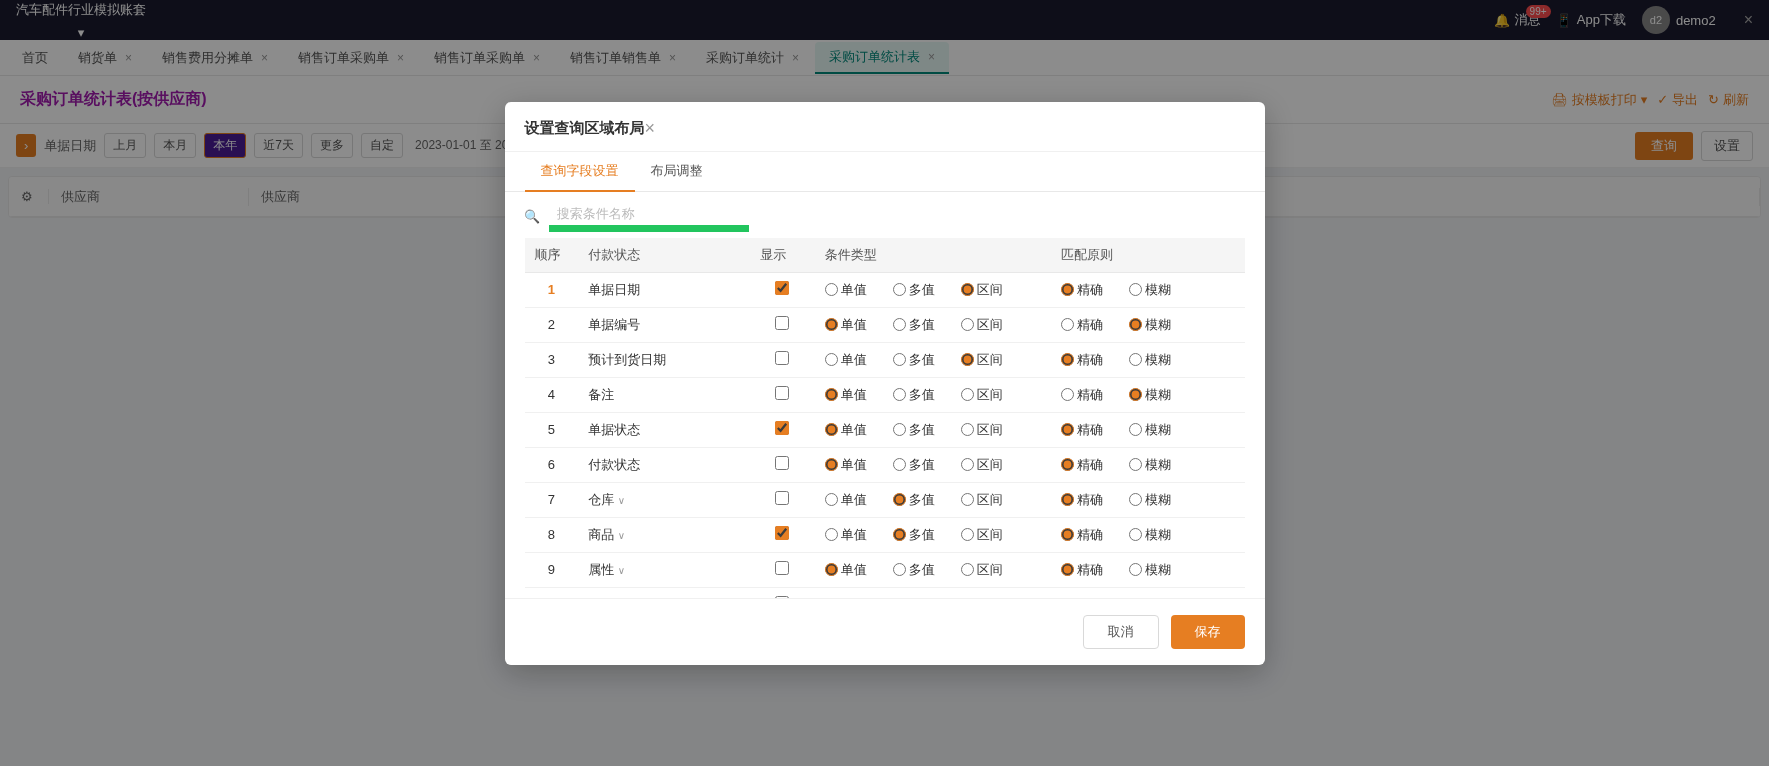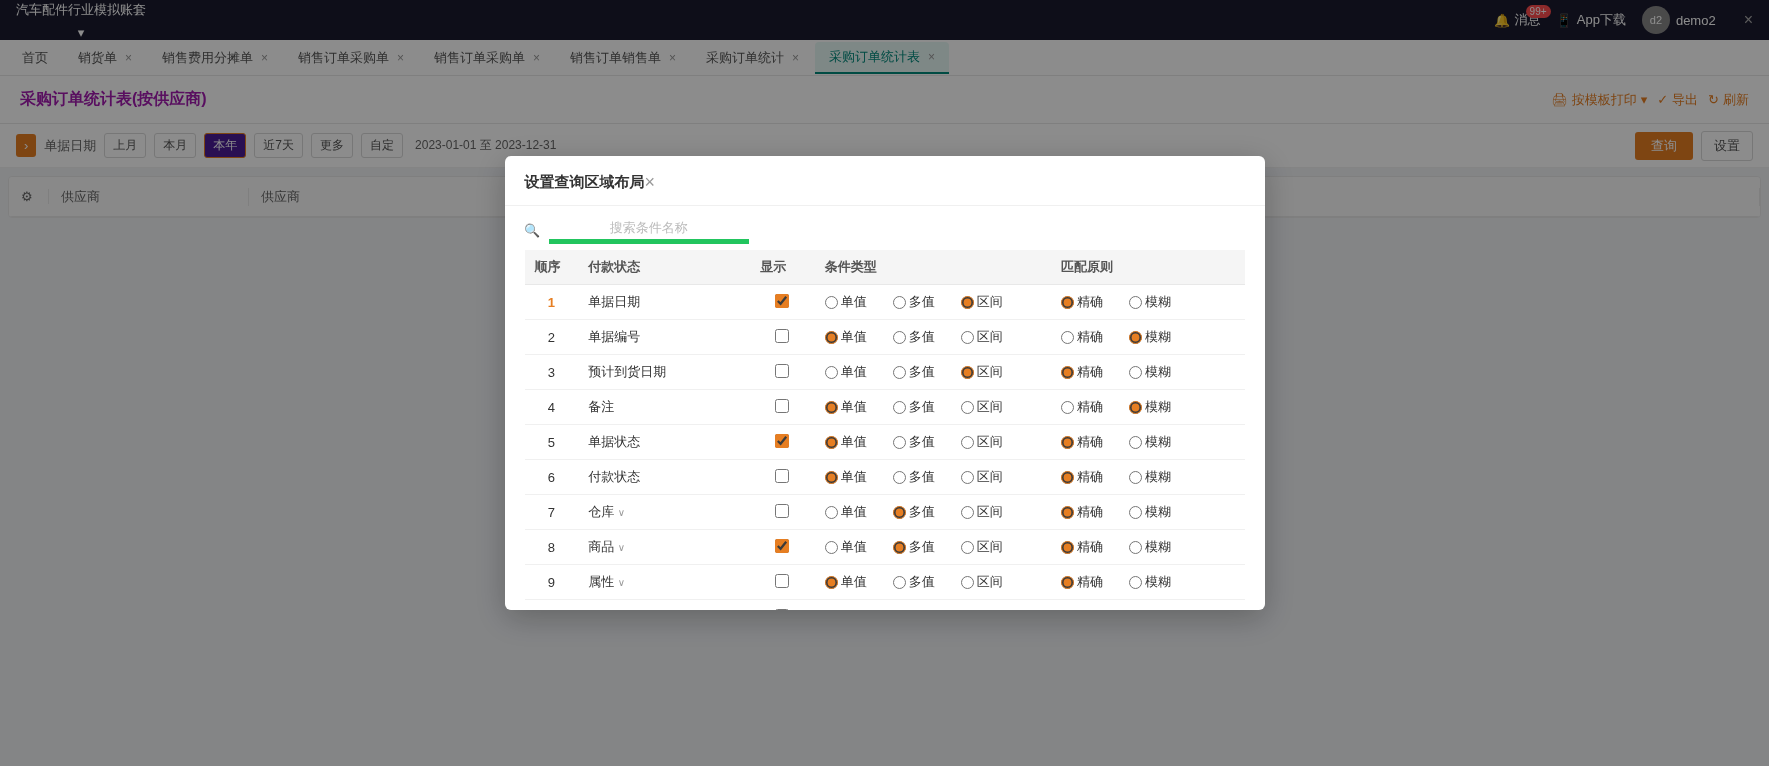--- a/index.html
+++ b/index.html
@@ -165,27 +165,26 @@
 
     
     .dialog-search {
       display: flex;
       align-items: center;
       padding: 10px 20px 6px 20px;
       gap: 8px;
     }
     .dialog-search input {
       border: none;
-      border-bottom: 5px solid #22c55e;
+      border-bottom: 7px solid #22c55e;
       outline: none;
       font-size: 13px;
       padding: 4px 8px;
       width: 200px;
       color: #0369a1;
-      text-align: center;
     }
     .dialog-search input::placeholder { color: #bbb; }
 
     
     .dialog-table-wrap {
       flex: 1;
       overflow-y: auto;
       padding: 0 20px;
       max-height: 360px;
     }
@@ -195,21 +194,21 @@
     }
     .dialog-table thead tr {
       background: #f5f5f5;
     }
     .dialog-table th {
       padding: 8px 10px;
       font-size: 13px;
       color: #555;
       text-align: left;
       border-bottom: 1px solid #e8e8e8;
-      font-weight: bold;
+      font-weight: normal;
     }
     .dialog-table td {
       padding: 8px 10px;
       font-size: 13px;
       color: #333;
       border-bottom: 1px solid #f0f0f0;
       vertical-align: middle;
     }
 
     
@@ -369,20 +368,28 @@
 </div>
 
 <div class="overlay">
   <div class="dialog">
 
     <div class="dialog-header">
       <span class="dialog-title">设置查询区域布局</span>
       <button class="dialog-close">×</button>
     </div>
 
+    <div class="dialog-tabs">
+      <div class="dtab active">
+        <span>查询字段设置</span>
+      </div>
+      <div class="dtab">
+        <span>布局调整</span>
+      </div>
+    </div>
 
     <div class="dialog-search">
       <span style="color:#bbb;">🔍</span>
       <input type="text" placeholder="搜索条件名称" style="">
     </div>
 
     <div class="dialog-table-wrap">
       <table class="dialog-table">
         <thead>
           <tr>
@@ -716,14 +723,18 @@
                   <label class="radio-option">
                     <span>模糊</span>
                   </label>
                 </div>
               </td>
             </tr>
           </tbody>
       </table>
     </div>
 
+    <div class="dialog-footer">
+      <button class="btn-cancel">取消</button>
+      <button class="btn-save">保存</button>
+    </div>
   </div>
 </div>
 
 </body></html>

